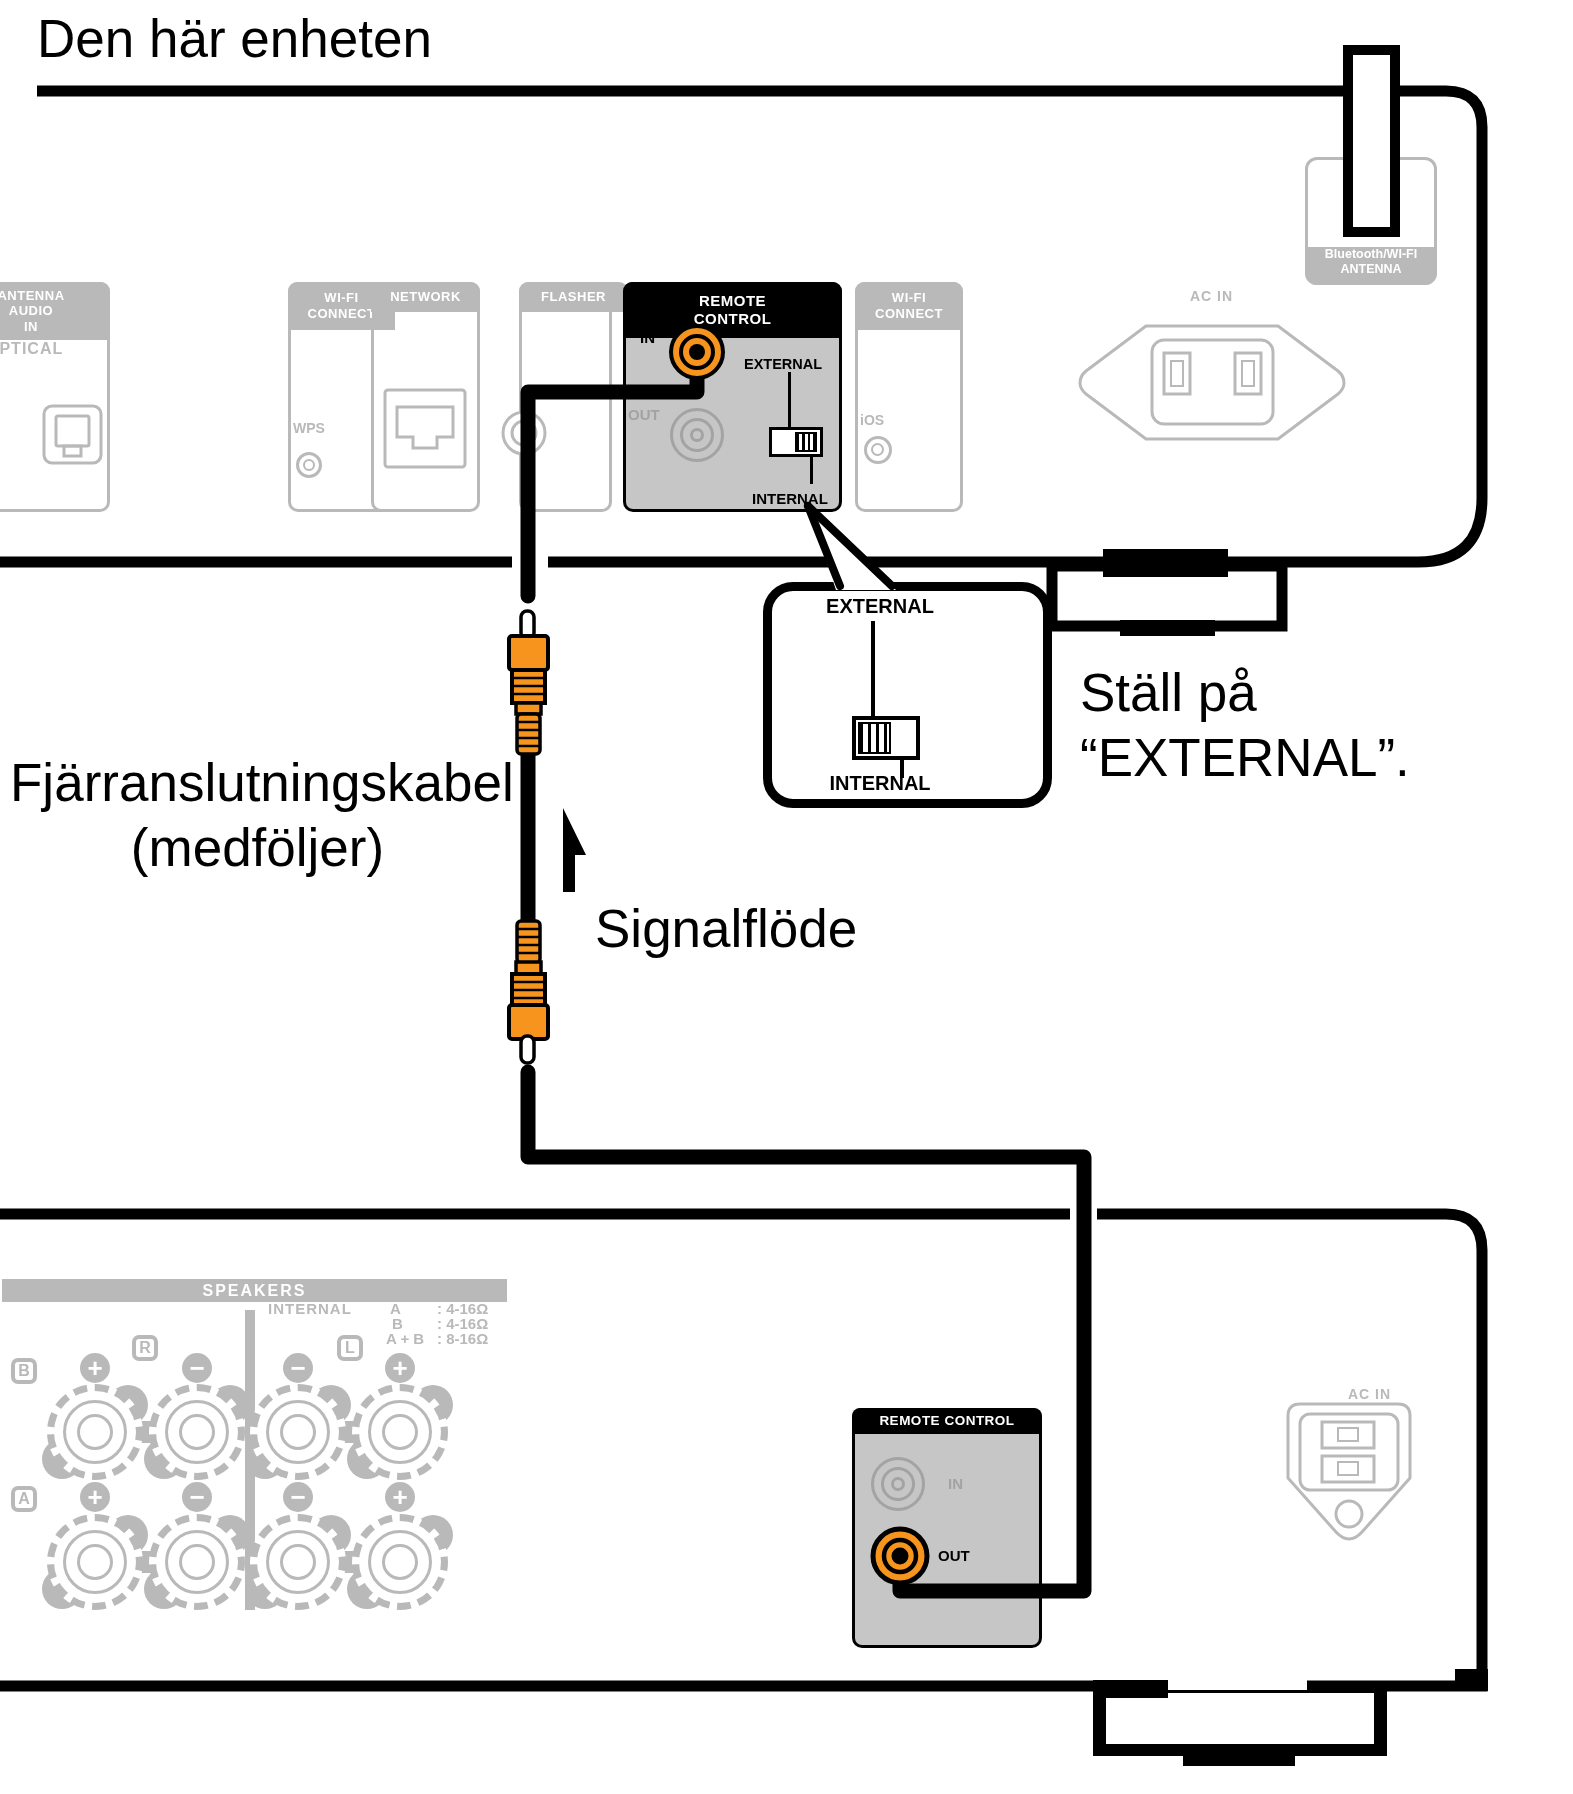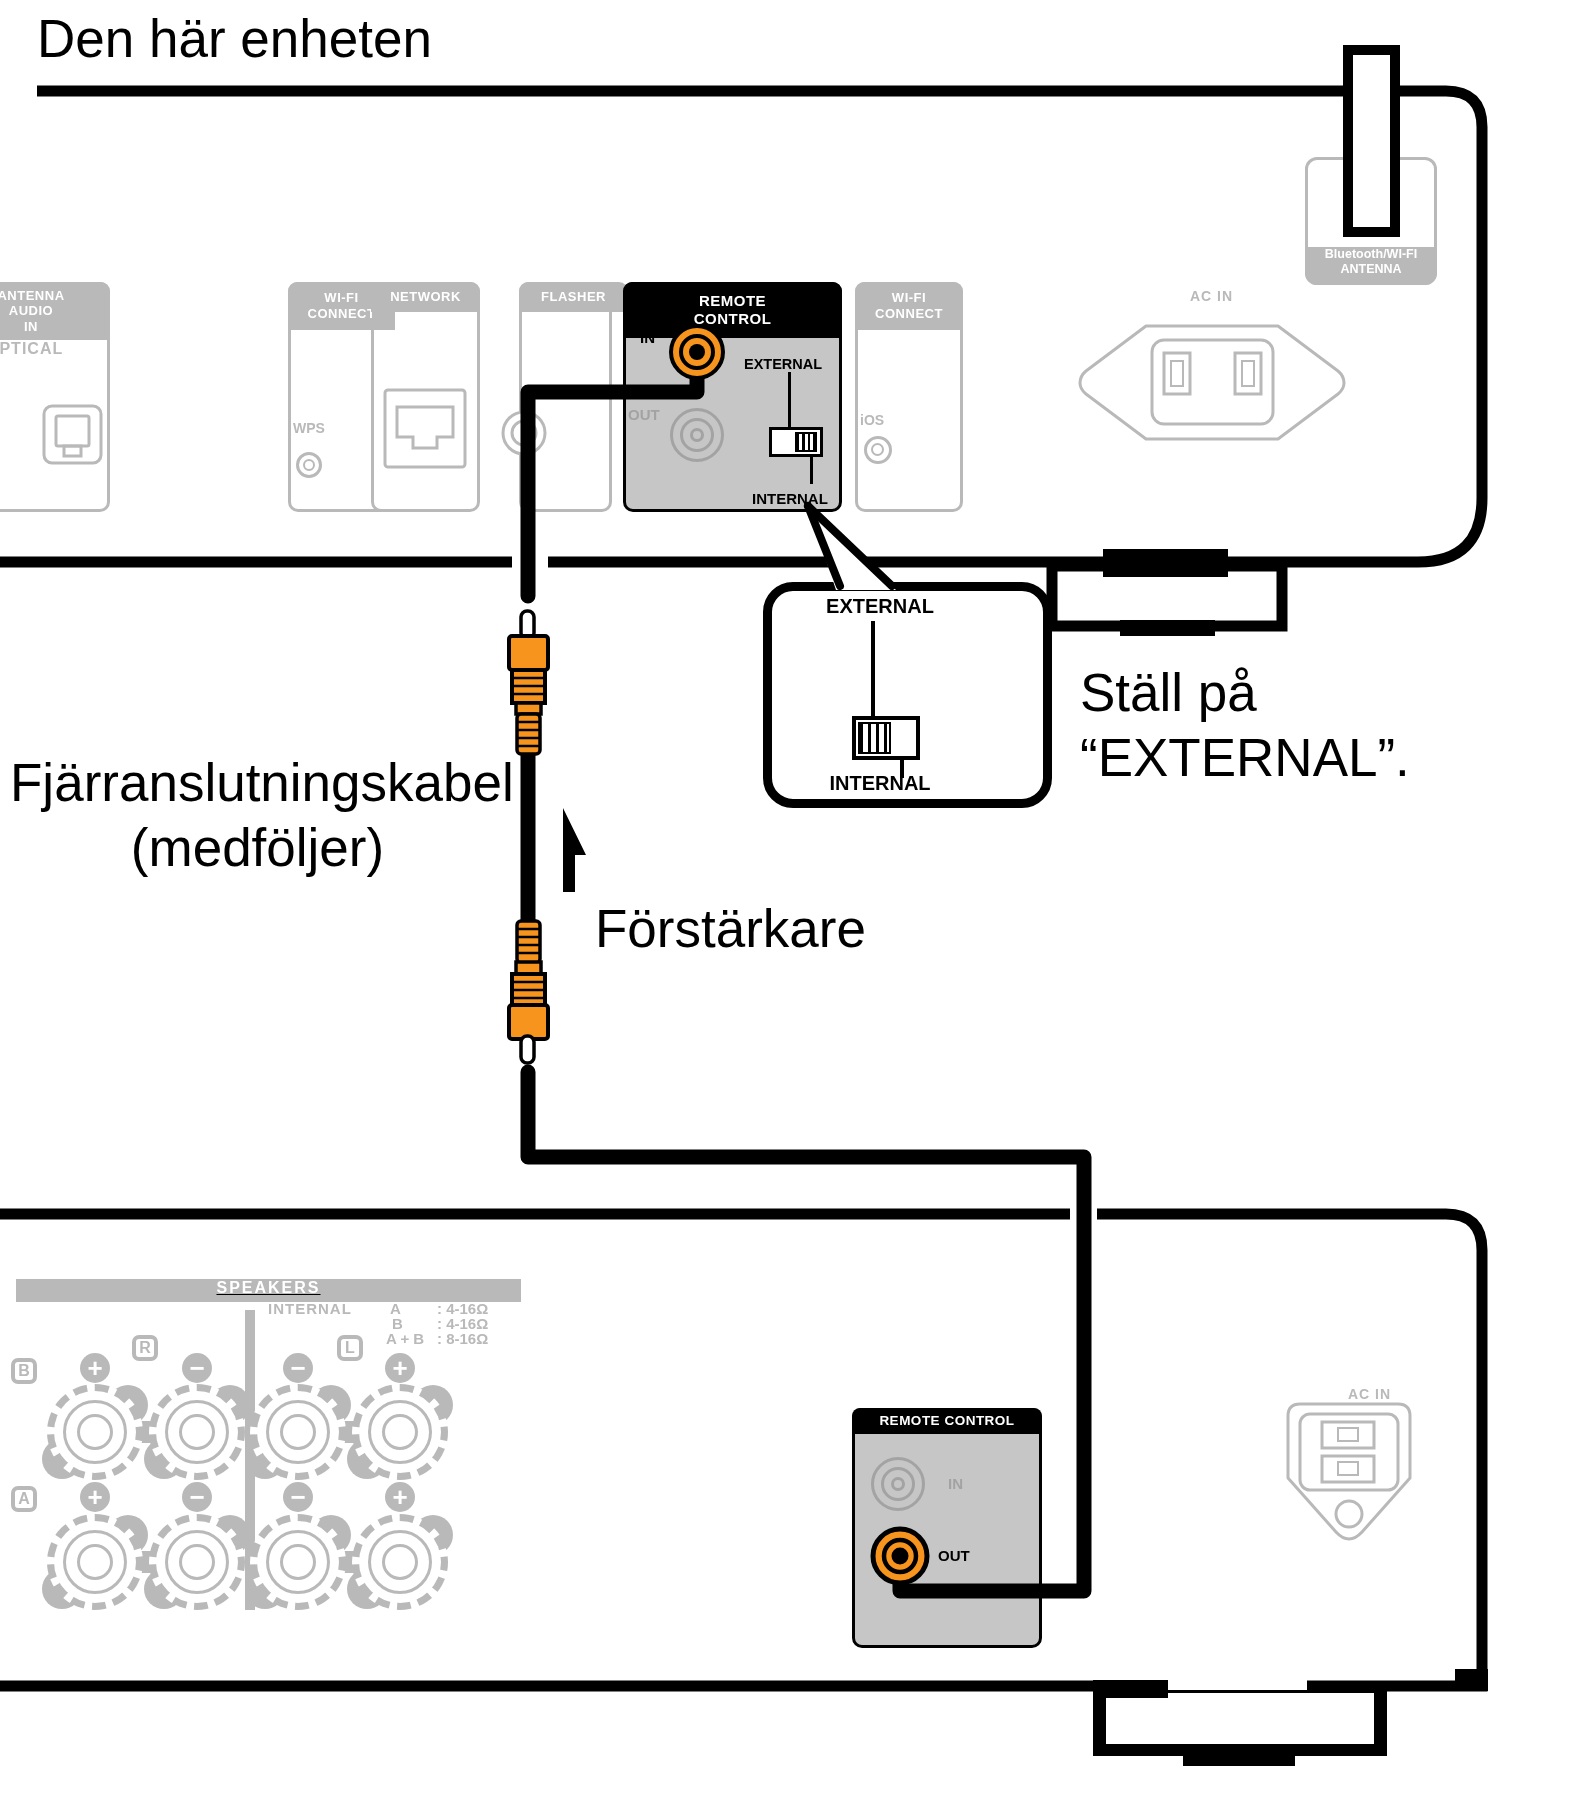--- a/index.html
+++ b/index.html
@@ -29,21 +29,21 @@
   svg{pointer-events:none;}
 </style>
 </head>
 <body>
 
 <div id="canvas">
 
   <span class="abs big" style="left:37px;top:8px;">Den här enheten</span>
   <span class="abs big" style="left:10px;top:752px;">Fjärranslutningskabel</span>
   <span class="abs big" style="left:10px;top:817px;width:495px;text-align:center;">(medföljer)</span>
-  <span class="abs big" style="left:595px;top:898px;">Förstärkare</span>
+  <span class="abs big" style="left:595px;top:898px;">Signalflöde</span>
   <span class="abs big" style="left:1080px;top:662px;">Ställ på</span>
   <span class="abs big" style="left:1080px;top:727px;">“EXTERNAL”.</span>
 
   <div class="mod-body" style="left:-48px;top:282px;width:158px;height:230px;"></div>
   <div class="mod-header" style="left:-48px;top:282px;width:158px;height:58px;">
     <span>ANTENNA
 AUDIO
 IN</span>
   </div>
   <span class="abs gray-txt" style="left:-14px;top:340px;font-size:16px;letter-spacing:1px;z-index:3;">OPTICAL</span>
@@ -106,21 +106,21 @@
 
   <div class="abs" style="left:763px;top:582px;width:289px;height:226px;border:9px solid #000;border-radius:30px;background:#fff;box-sizing:border-box;z-index:2;"></div>
   <span class="abs blk-txt" style="left:778px;top:595px;width:204px;text-align:center;font-size:20px;z-index:3;">EXTERNAL</span>
   <div class="vline" style="left:871px;top:621px;width:4px;height:96px;"></div>
   <div class="abs" style="left:852px;top:716px;width:68px;height:44px;background:#fff;border:4px solid #000;box-sizing:border-box;z-index:3;">
     <div style="position:absolute;left:2px;top:2px;width:33px;height:32px;border:2.5px solid #000;background:repeating-linear-gradient(90deg,#000 0 3.5px,#fff 3.5px 8px);box-sizing:border-box;"></div>
   </div>
   <div class="vline" style="left:900px;top:760px;width:4px;height:18px;"></div>
   <span class="abs blk-txt" style="left:790px;top:772px;width:180px;text-align:center;font-size:20px;z-index:3;">INTERNAL</span>
 
-  <div class="abs" style="left:16px;top:1279px;width:505px;height:23px;background:#b9b9b9;display:flex;justify-content:center;z-index:2;text-decoration:underline;">
+  <div class="abs" style="left:2px;top:1279px;width:505px;height:23px;background:#b9b9b9;display:flex;align-items:center;justify-content:center;z-index:2;">
     <span style="color:#fff;font-weight:bold;font-size:16px;letter-spacing:2px;">SPEAKERS</span>
   </div>
 
   <span class="abs gray-txt" style="left:268px;top:1300px;font-size:15px;letter-spacing:1px;">INTERNAL</span>
   <span class="abs gray-txt" style="left:390px;top:1300px;font-size:15px;">A</span>
   <span class="abs gray-txt" style="left:437px;top:1300px;font-size:15px;">:  4-16Ω</span>
   <span class="abs gray-txt" style="left:392px;top:1315px;font-size:15px;">B</span>
   <span class="abs gray-txt" style="left:437px;top:1315px;font-size:15px;">:  4-16Ω</span>
   <span class="abs gray-txt" style="left:386px;top:1330px;font-size:15px;">A + B</span>
   <span class="abs gray-txt" style="left:437px;top:1330px;font-size:15px;">:  8-16Ω</span>

